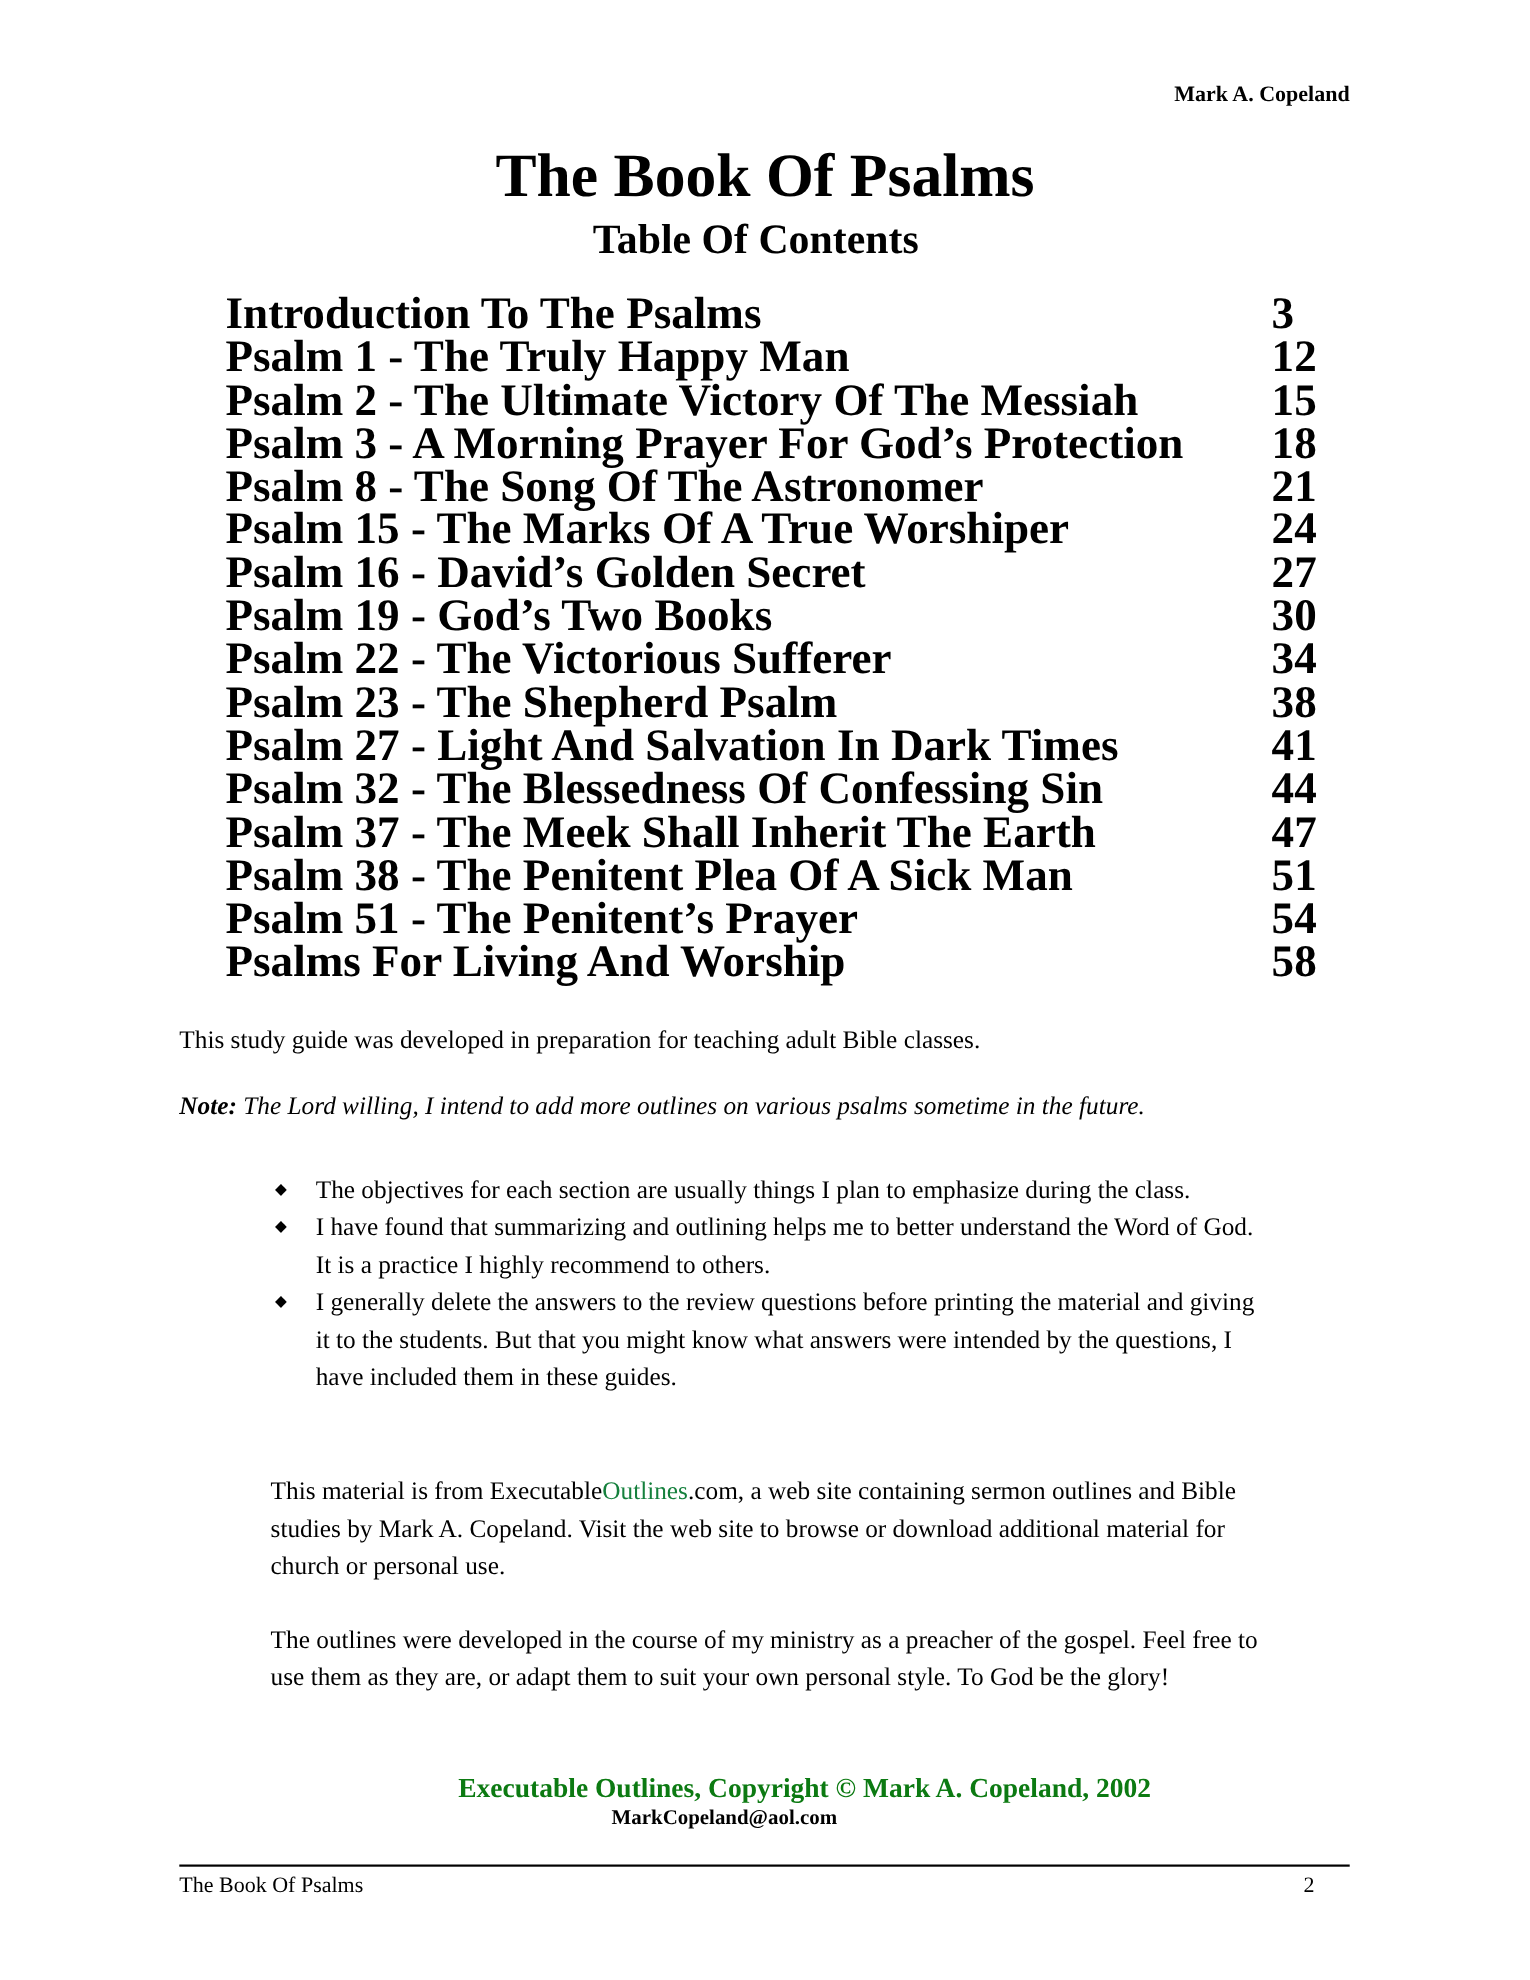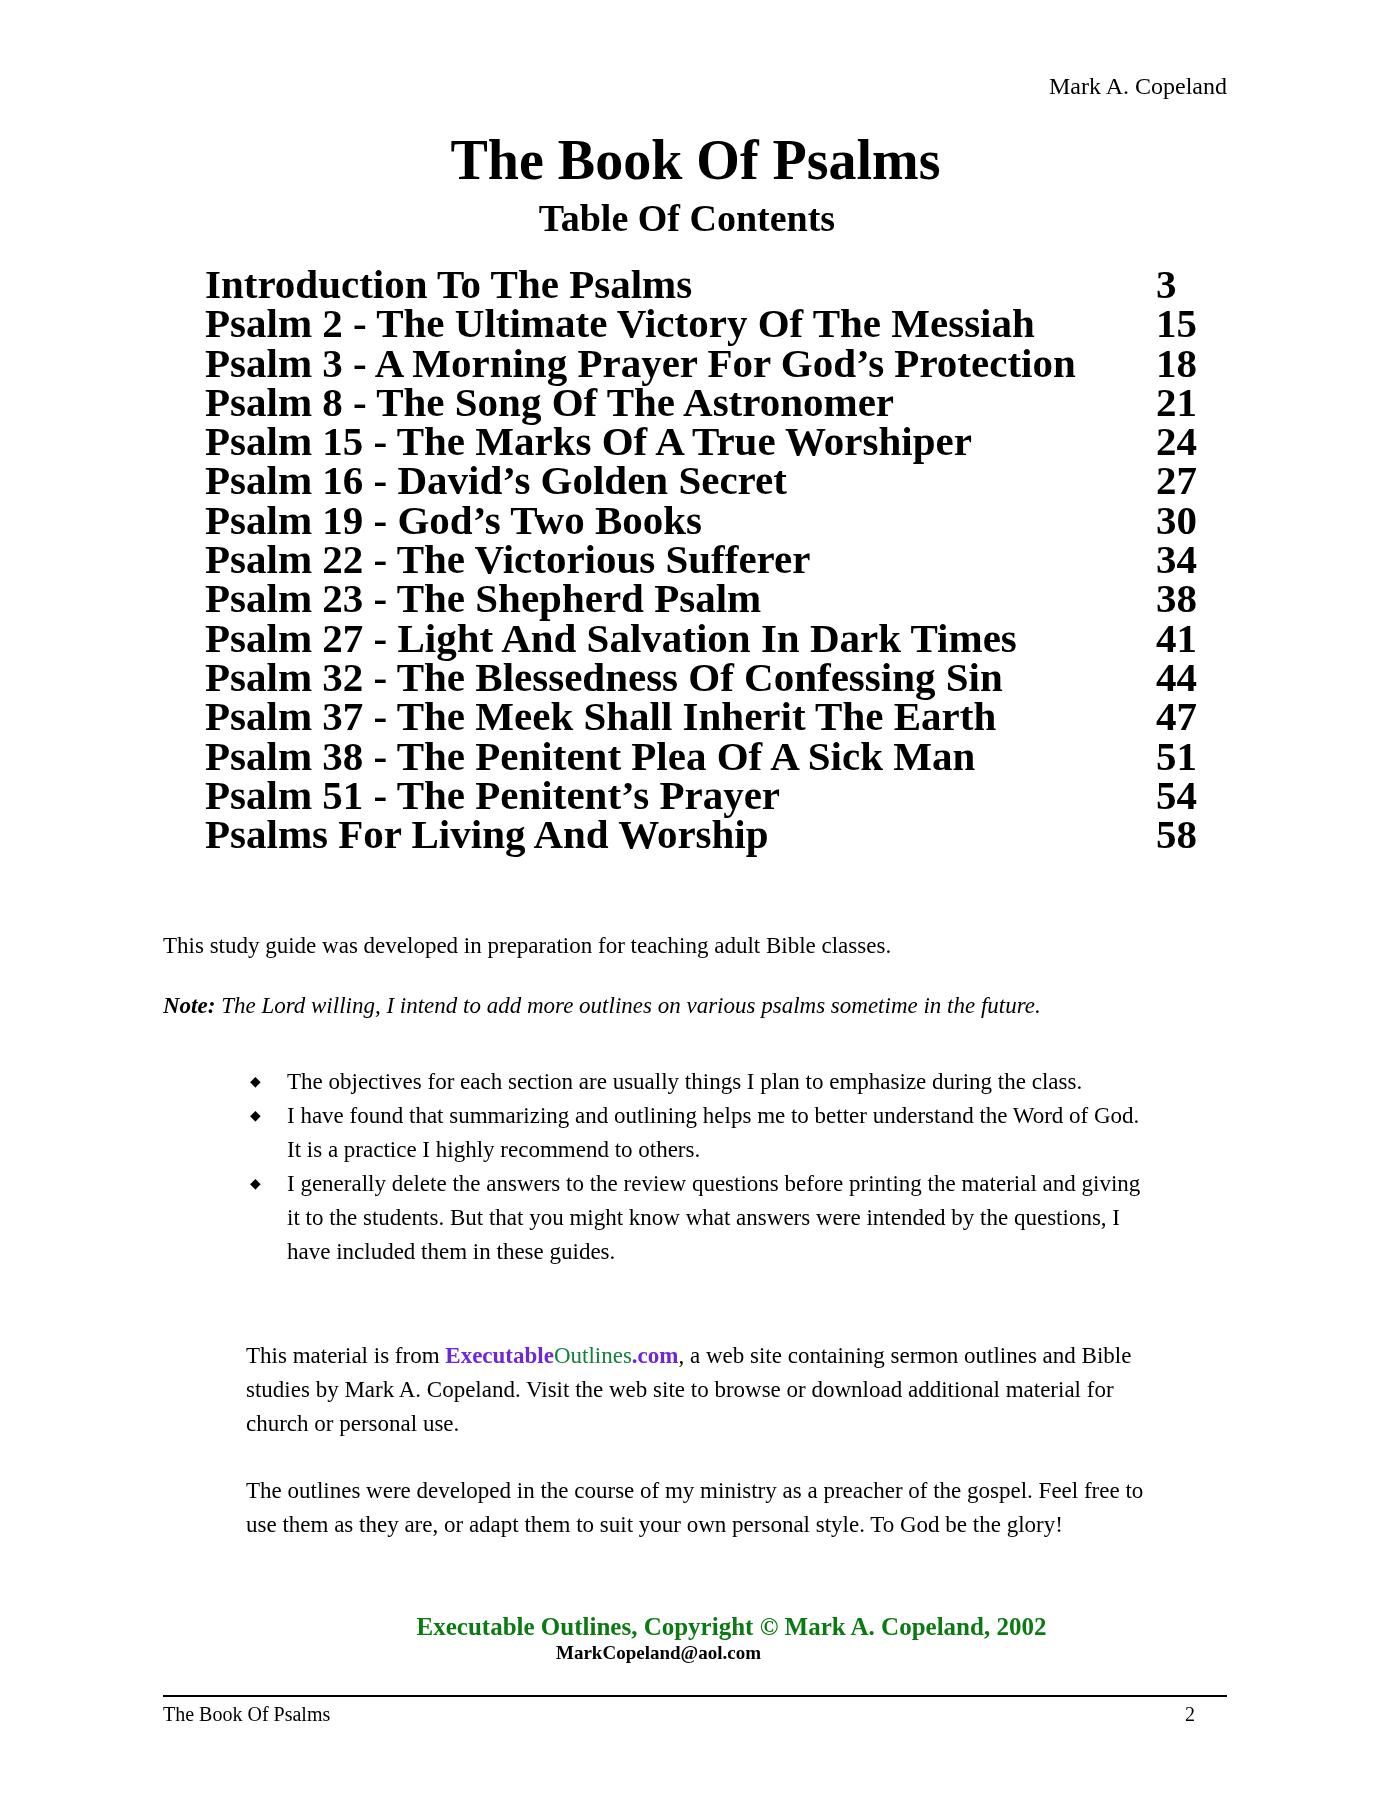--- a/index.html
+++ b/index.html
@@ -1,20 +1,20 @@
 <!DOCTYPE html>
 <html><head>
   <meta charset="utf-8">
   <style>
     html, body { margin: 0; padding: 0; background: #ffffff; }
     body { width: 1391px; height: 1800px; position: relative; overflow: hidden;
            font-family: "Liberation Serif", "DejaVu Serif", serif; color: #000; }
     .abs { position: absolute; white-space: nowrap; }
 
-    .header-author { right: 164px; top: 74px; font-size: 24px; line-height: 24px; }
+    .header-author { right: 164px; top: 74px; font-size: 20px; line-height: 24px; font-weight: bold; }
 
     .title { left: 0; width: 1391px; text-align: center; top: 128px; font-size: 56px;
              font-weight: bold; line-height: 64px; }
     .subtitle { left: 0; width: 1374px; text-align: center; top: 196px; font-size: 38px;
                 font-weight: bold; line-height: 44px; }
 
     .toc { position: absolute; left: 205px; top: 267px; width: 980px; }
     .toc-row { position: relative; height: 39.3px; font-size: 41px; font-weight: bold; line-height: 34px; }
     .toc-title { position: absolute; left: 0; top: 0; white-space: nowrap; }
     .toc-page { position: absolute; left: 951px; top: 0; white-space: nowrap; }
@@ -25,21 +25,21 @@
     .p2 b { font-weight: bold; }
 
     .bullets { position: absolute; left: 248px; top: 1065px; width: 900px; list-style: none; margin: 0; padding: 0; }
     .bullet-item { position: relative; padding-left: 39px; font-size: 23px; line-height: 34px; }
     .bullet-icon { position: absolute; left: 2px; top: 0; font-size: 14px; line-height: 34px; }
     .bullet-text { display: block; white-space: normal; }
 
     .para { position: absolute; left: 246px; width: 900px; font-size: 23px; line-height: 34px; white-space: normal; }
     .para-a { top: 1339px; }
     .para-b { top: 1474px; }
-    .green { color: #6d28d9; font-weight: bold; }
+    .green { color: #000000; font-weight: normal; }
     .boldblack { font-weight: normal; color: #15803d; text-align: center; }
 
     .copyright { left: 0; width: 1391px; text-align: center; top: 1612px; font-size: 25px;
                  font-weight: bold; line-height: 30px; color: #0c7a12; margin-left: 36px; }
     .email { left: 0; width: 1317px; text-align: center; top: 1638px; font-size: 19px;
              font-weight: bold; line-height: 30px; }
 
     .footer-rule { position: absolute; left: 163px; top: 1695px; width: 1064px; height: 2px; background: #000; }
     .footer-left { left: 163px; top: 1702px; font-size: 20px; line-height: 24px; }
     .footer-right { left: 1185px; top: 1702px; font-size: 20px; line-height: 24px; }
@@ -49,20 +49,24 @@
 
 <div class="abs header-author">Mark A. Copeland</div>
 
 <div class="abs title">The Book Of Psalms</div>
 <div class="abs subtitle">Table Of Contents</div>
 
 <div class="toc">
   <div class="toc-row">
       <span class="toc-title">Introduction To The Psalms</span>
       <span class="toc-page">3</span>
+    </div>
+  <div class="toc-row">
+      <span class="toc-title">Psalm 1 - The Truly Happy Man</span>
+      <span class="toc-page">12</span>
     </div>
   <div class="toc-row">
       <span class="toc-title">Psalm 2 - The Ultimate Victory Of The Messiah</span>
       <span class="toc-page">15</span>
     </div>
   <div class="toc-row">
       <span class="toc-title">Psalm 3 - A Morning Prayer For God’s Protection</span>
       <span class="toc-page">18</span>
     </div>
   <div class="toc-row">

